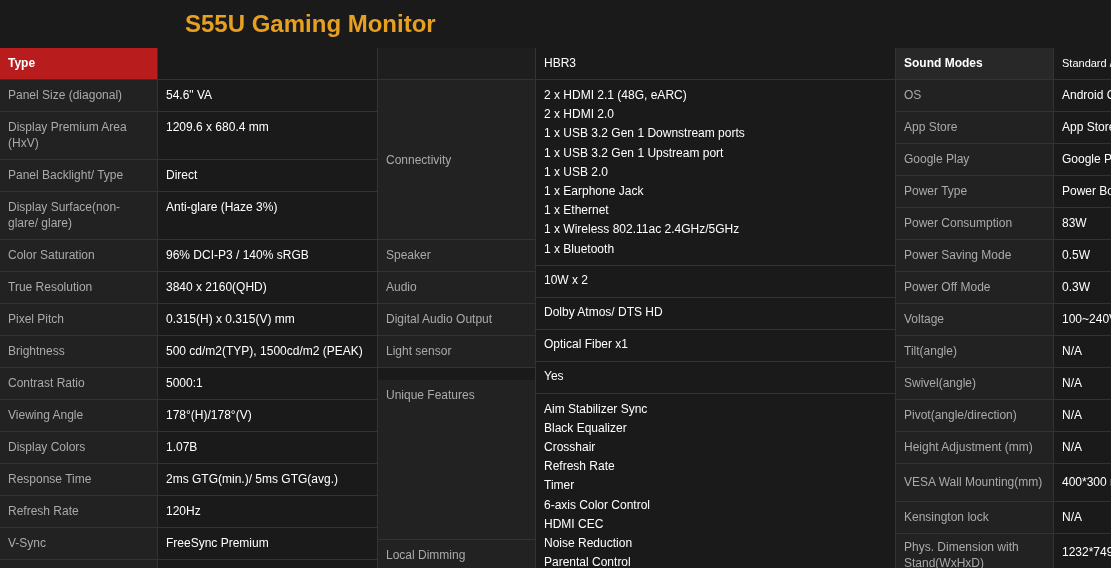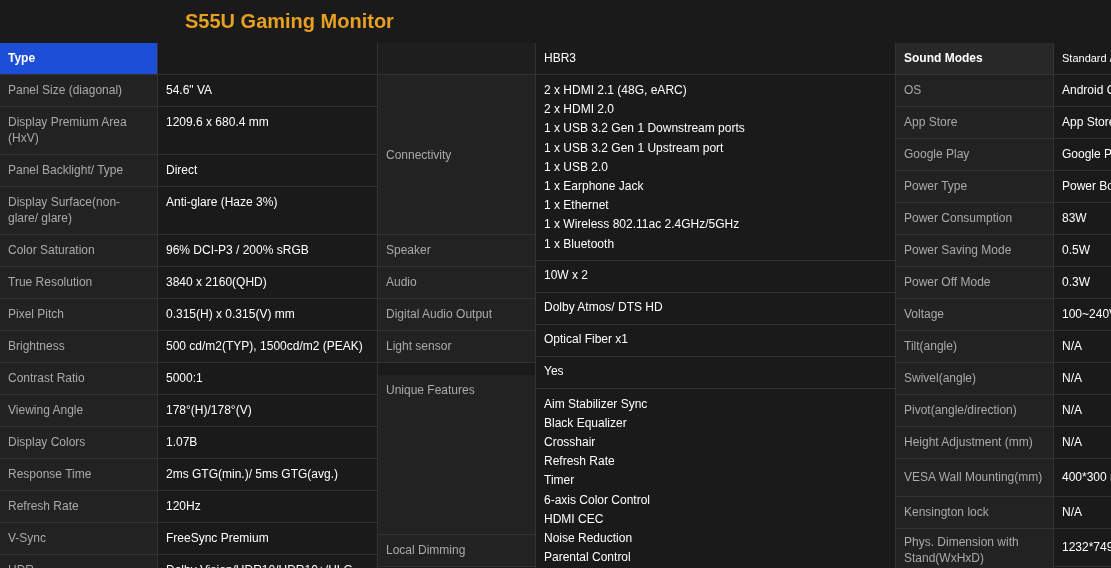--- a/index.html
+++ b/index.html
@@ -7,42 +7,42 @@
       background: #1a1a1a;
       color: #ccc;
       font-family: Arial, sans-serif;
       font-size: 12px;
       width: 1111px;
       min-height: 568px;
       overflow: hidden;
     }
     .title {
       color: #e8a020;
-      font-size: 20px;
+      font-size: 24px;
       font-weight: bold;
       padding: 10px 0 10px 185px;
     }
     .main-grid {
       display: grid;
       grid-template-columns: 158px 220px 158px 360px 158px 240px;
       width: 1111px;
     }
     .col {
       border-right: 1px solid #333;
     }
     .cell {
       border-bottom: 1px solid #333;
       padding: 6px 8px;
       min-height: 32px;
       display: flex;
       align-items: center;
       line-height: 1.3;
     }
     .cell.header {
-      background: #1d4ed8;
+      background: #b91c1c;
       color: #fff;
       font-weight: bold;
     }
     .cell.label {
       background: #222;
       color: #aaa;
     }
     .cell.value {
       background: #1a1a1a;
       color: #ffffff;
@@ -103,21 +103,21 @@
     <div class="cell label col1-label">V-Sync</div>
     <div class="cell label col1-label">HDR</div>
   </div>
 
   <div class="col">
     <div class="cell value col2-value" style="background:#1a1a1a;"></div>
     <div class="cell value col2-value">54.6" VA</div>
     <div class="cell value col2-value tall">1209.6 x 680.4 mm</div>
     <div class="cell value col2-value">Direct</div>
     <div class="cell value col2-value tall">Anti-glare (Haze 3%)</div>
-    <div class="cell value col2-value">96% DCI-P3 / 200% sRGB</div>
+    <div class="cell value col2-value">96% DCI-P3 / 140% sRGB</div>
     <div class="cell value col2-value">3840 x 2160(QHD)</div>
     <div class="cell value col2-value">0.315(H) x 0.315(V) mm</div>
     <div class="cell value col2-value">500 cd/m2(TYP), 1500cd/m2 (PEAK)</div>
     <div class="cell value col2-value">5000:1</div>
     <div class="cell value col2-value">178°(H)/178°(V)</div>
     <div class="cell value col2-value">1.07B</div>
     <div class="cell value col2-value">2ms GTG(min.)/ 5ms GTG(avg.)</div>
     <div class="cell value col2-value">120Hz</div>
     <div class="cell value col2-value">FreeSync Premium</div>
     <div class="cell value col2-value">Dolby Vision/HDR10/HDR10+/HLG</div>

